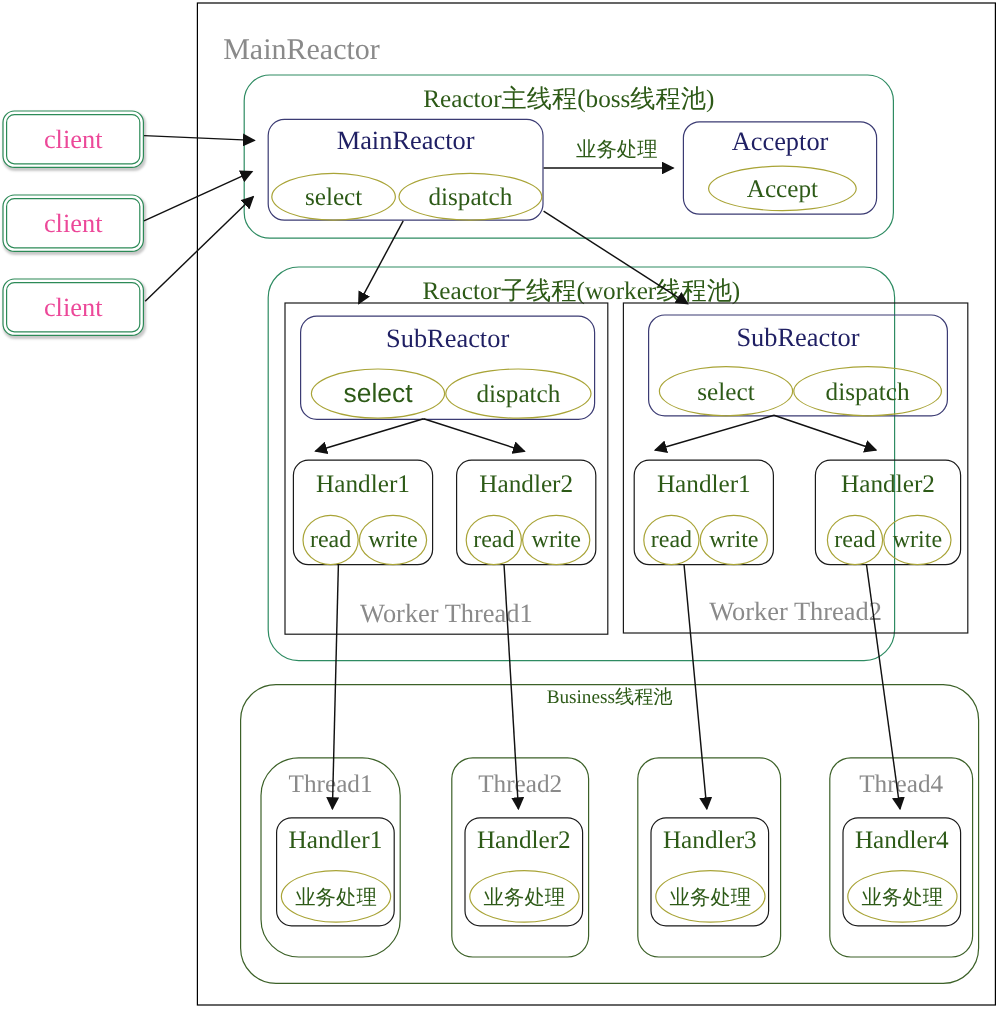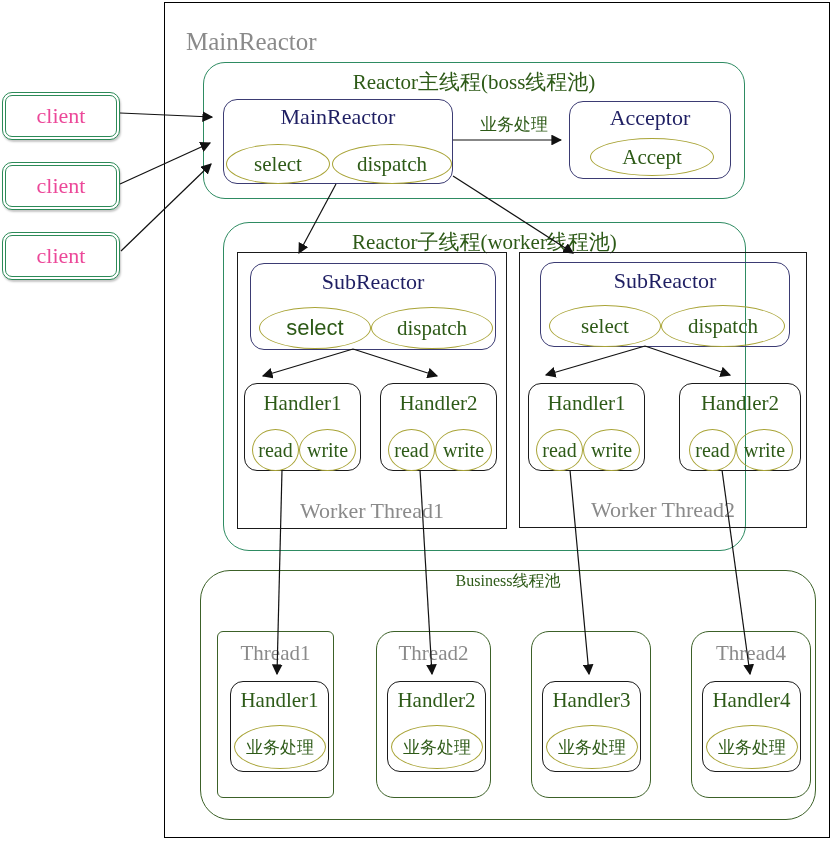--- a/index.html
+++ b/index.html
@@ -106,21 +106,21 @@
         <div class="oval" style="left:56px;top:45px;width:57px;height:42px;font-size:20px;">write</div>
       </div>
 
       <div class="ctitle gray-t" style="top:244px;font-size:22px;">Worker Thread2</div>
     </div>
   </div>
 
   <div class="abs olive-container" style="left:200px;top:570px;width:616px;height:250px;border-radius:30px;">
     <div class="ctitle green-t" style="top:0;font-size:16px;">Business线程池</div>
 
-    <div class="abs olive-container" style="left:16px;top:60px;width:117px;height:167px;border-radius:6px;">
+    <div class="abs olive-container" style="left:16px;top:60px;width:117px;height:167px;border-radius:32px;">
       <div class="ctitle gray-t" style="top:9px;font-size:21px;">Thread1</div>
       <div class="abs black-box" style="left:12px;top:49px;width:99px;height:91px;">
         <div class="ctitle green-t" style="top:6px;font-size:21px;">Handler1</div>
         <div class="oval" style="left:3px;top:43px;width:92px;height:44px;font-size:17px;">业务处理</div>
       </div>
     </div>
 
     <div class="abs olive-container" style="left:175px;top:60px;width:115px;height:167px;border-radius:18px;">
       <div class="ctitle gray-t" style="top:9px;font-size:21px;">Thread2</div>
       <div class="abs black-box" style="left:10px;top:49px;width:99px;height:91px;">

